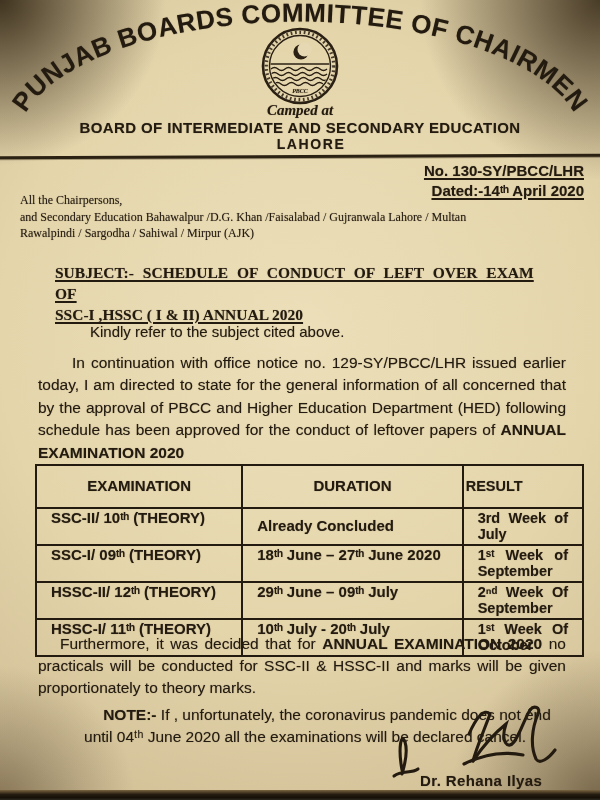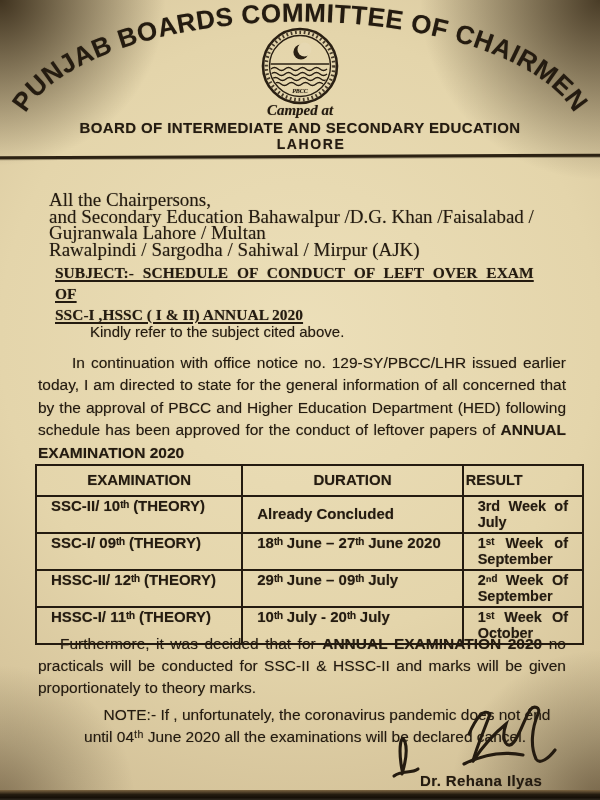--- a/index.html
+++ b/index.html
@@ -21,44 +21,44 @@
   
   .arc-svg{left:0;top:0;}
   .camped{left:0;top:102px;width:600px;text-align:center;font:700 italic 15px "Liberation Serif","DejaVu Serif",serif;}
   .org{left:0;top:119px;width:600px;text-align:center;font-size:15px;font-weight:700;letter-spacing:.4px;}
   .city{left:0;top:136px;width:600px;text-align:center;font-size:14px;font-weight:700;letter-spacing:1.6px;margin-left:11px;}
   .rule{left:-4px;right:-4px;top:155px;height:3px;background:#2c2213;transform:rotate(-0.25deg);box-shadow:0 1px 0 rgba(44,34,19,.35);}
 
   .refblock{right:16px;top:161px;text-align:right;font-size:15px;font-weight:700;line-height:20px;}
   .refblock div{text-decoration:underline;text-decoration-thickness:1.5px;text-underline-offset:2px;}
 
-  .addr{left:49px;top:192px;width:545px;font-size:19px;line-height:16.6px;}
+  .addr{left:20px;top:192px;width:545px;font-size:12px;line-height:16.6px;}
 
   .subject{left:55px;top:262px;width:508px;font-size:15.5px;font-weight:700;line-height:21px;}
   .subject div{text-decoration:underline;text-decoration-thickness:1.6px;text-underline-offset:2px;}
   .subject .l1{word-spacing:5px;}
 
   .salutation{left:58px;top:323px;font-size:15px;margin-left:32px;}
 
   .para1{left:38px;top:352px;width:528px;font-size:15.5px;line-height:22.4px;text-align:justify;text-indent:34px;}
   .para1 b,.para2 b{font-weight:700;}
 
   table.sched{position:absolute;left:35px;top:464px;width:549px;border-collapse:collapse;table-layout:fixed;}
   .sched th,.sched td{border:2.2px solid #241b10;font-weight:700;padding:1px 14px;vertical-align:top;line-height:16.5px;}
-  .sched th{font-size:15px;text-align:center;padding:6px 2px;}
+  .sched th{font-size:15px;text-align:center;padding:12px 2px;}
   .sched td{font-size:15px;}
   .sched .c1{width:198px;}
   .sched .c2{width:212px;}
   .sched .c3{width:113px;font-size:14.5px;text-align:justify;margin-top:29px;}
   .sched td.centered{text-align:left;vertical-align:middle;}
 
   .para2{left:38px;top:633px;width:528px;font-size:15.5px;line-height:22px;text-align:justify;text-indent:22px;}
 
   .note{left:55px;top:704px;width:500px;font-size:15.5px;line-height:21.5px;text-align:center;}
-  .note b{font-weight:400;padding-left:44px;}
+  .note b{font-weight:700;padding-left:44px;}
 
   .sig-svg{left:372px;top:698px;}
   .signatory{left:398px;top:772px;font-size:15px;font-weight:700;letter-spacing:.4px;margin-left:22px;}
 
   .bottom-edge{left:0;right:0;bottom:0;height:10px;
     background:linear-gradient(to bottom,#7a6340 0%,#241c10 45%,#161008 75%,#2e2920 100%);}
 </style>
 </head>
 <body>
 
@@ -89,20 +89,24 @@
         <text x="300" y="92.5" text-anchor="middle" font-size="6" font-weight="bold" font-style="italic" fill="#2a2013" stroke="none" font-family="Liberation Serif, DejaVu Serif, serif">PBCC</text>
       </g>
     </g>
   </svg>
 
   <div class="abs org">BOARD OF INTERMEDIATE AND SECONDARY EDUCATION</div>
   <div class="abs camped">Camped at</div>
   <div class="abs city">LAHORE</div>
   <div class="abs rule"></div>
 
+  <div class="abs refblock">
+    <div>No. 130-SY/PBCC/LHR</div>
+    <div>Dated:-14ᵗʰ April 2020</div>
+  </div>
 
   <div class="abs addr serif">
     <div>All the Chairpersons,</div>
     <div>and Secondary Education Bahawalpur /D.G. Khan /Faisalabad / Gujranwala Lahore / Multan</div>
     <div>Rawalpindi / Sargodha / Sahiwal / Mirpur (AJK)</div>
   </div>
 
   <div class="abs subject serif">
     <div class="l1">SUBJECT:- SCHEDULE OF CONDUCT OF LEFT OVER EXAM OF</div>
     <div class="l2">SSC-I ,HSSC ( I &amp; II) ANNUAL 2020</div>

